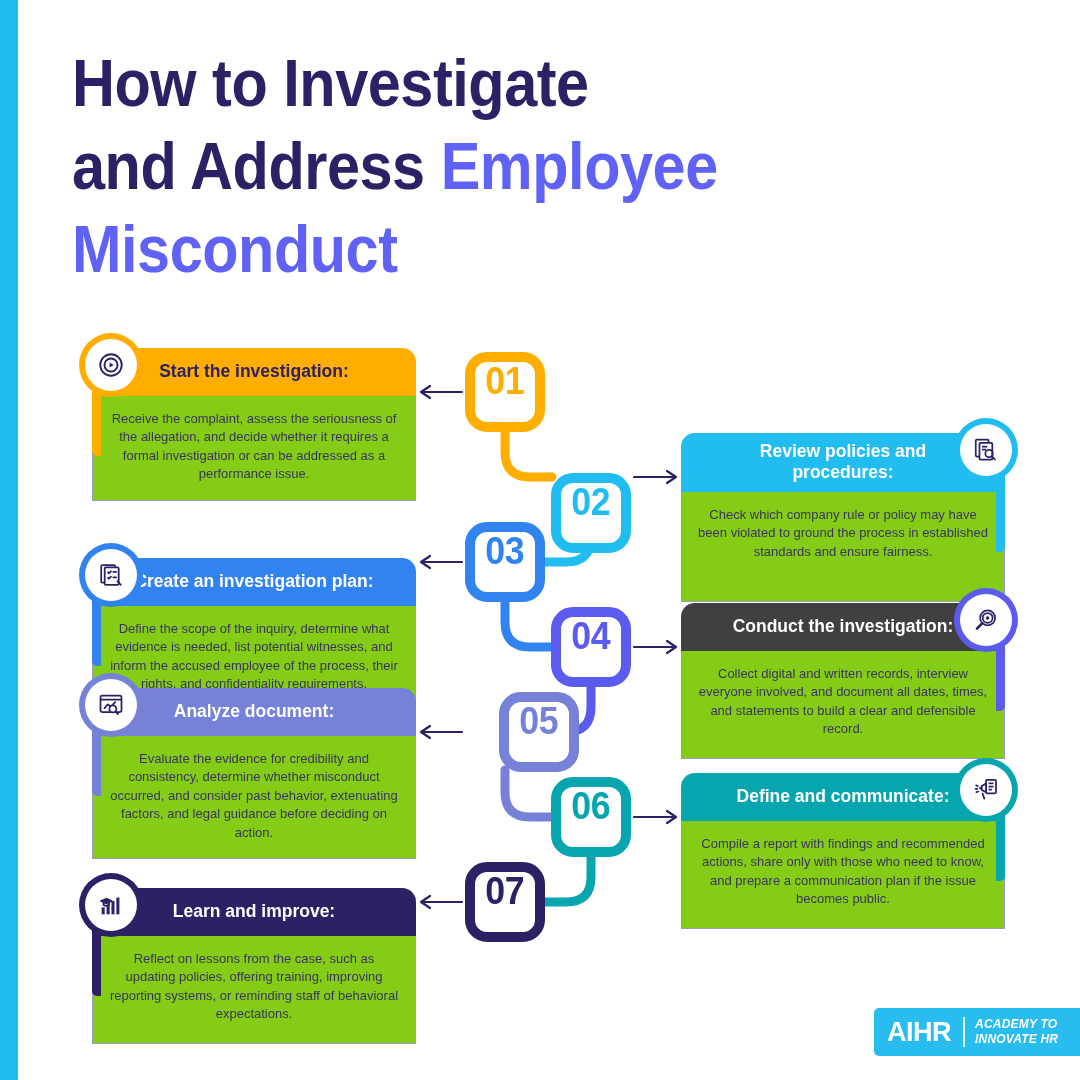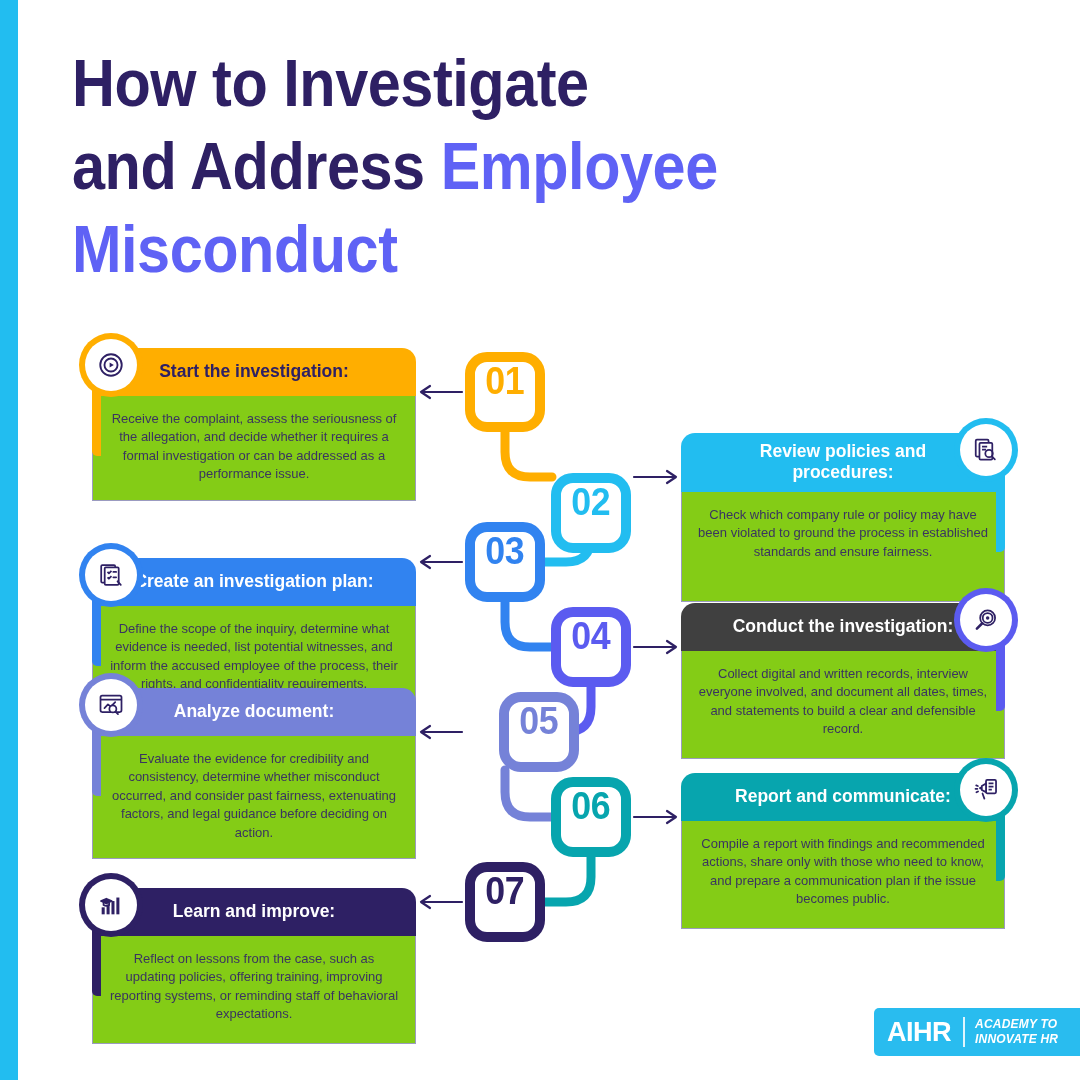--- a/index.html
+++ b/index.html
@@ -306,37 +306,37 @@
             <path d="M3 7.4 H21"></path>
             <path d="M6.4 14.6 L9.4 11.4 L11.8 13.4 L15.6 9.6" stroke-linecap="round"></path>
             <circle cx="13.6" cy="15.4" r="3" fill="#fff"></circle>
             <path d="M15.8 17.6 L18 19.8" stroke-linecap="round"></path>
           </svg>
         </div>
         <div class="card-title">Analyze document:</div>
       </div>
       <div class="card-body" style="min-height:108px;">
         <div class="accent-bar" style="background:#7582D8;"></div>
-        <p class="card-text">Evaluate the evidence for credibility and consistency, determine whether misconduct occurred, and consider past fairness, extenuating factors, and legal guidance before deciding on action.</p>
+        <p class="card-text">Evaluate the evidence for credibility and consistency, determine whether misconduct occurred, and consider past behavior, extenuating factors, and legal guidance before deciding on action.</p>
       </div>
     </div>
 
     <div class="card right" style="left:681px; top:773px;">
       <div class="card-header" style="background:#07A5AE;">
         <div class="icon-badge" style="box-shadow:0 0 0 6px #07A5AE;">
           <svg viewBox="0 0 24 24" fill="none" stroke="#2E2064" stroke-width="1.5" stroke-linejoin="round">
             <rect x="12" y="3.4" width="8.6" height="11.4" rx="1" fill="#fff"></rect>
             <path d="M14.2 6.4 H18.4 M14.2 9 H18.4 M14.2 11.6 H17"></path>
             <path d="M12 6.4 L8.4 8.6 V12 L12 13.8 Z" fill="#fff"></path>
             <path d="M8.4 9 L6.2 9.6 V11.2 L8.4 11.8 Z" fill="#2E2064" stroke="none"></path>
             <path d="M9 15 L10.6 19.4" stroke-linecap="round"></path>
             <path d="M3.6 8 L5 8.6 M3 11 H4.6 M3.8 14 L5.2 13.2" stroke-linecap="round"></path>
           </svg>
         </div>
-        <div class="card-title">Report and communicate:</div>
+        <div class="card-title">Define and communicate:</div>
       </div>
       <div class="card-body" style="min-height:108px;">
         <div class="accent-bar" style="background:#07A5AE;"></div>
         <p class="card-text">Compile a report with findings and recommended actions, share only with those who need to know, and prepare a communication plan if the issue becomes public.</p>
       </div>
     </div>
 
     <div class="card left" style="left:92px; top:858px;margin-top:30px;">
       <div class="card-header" style="background:#2E2064;">
         <div class="icon-badge" style="box-shadow:0 0 0 6px #2E2064;">

